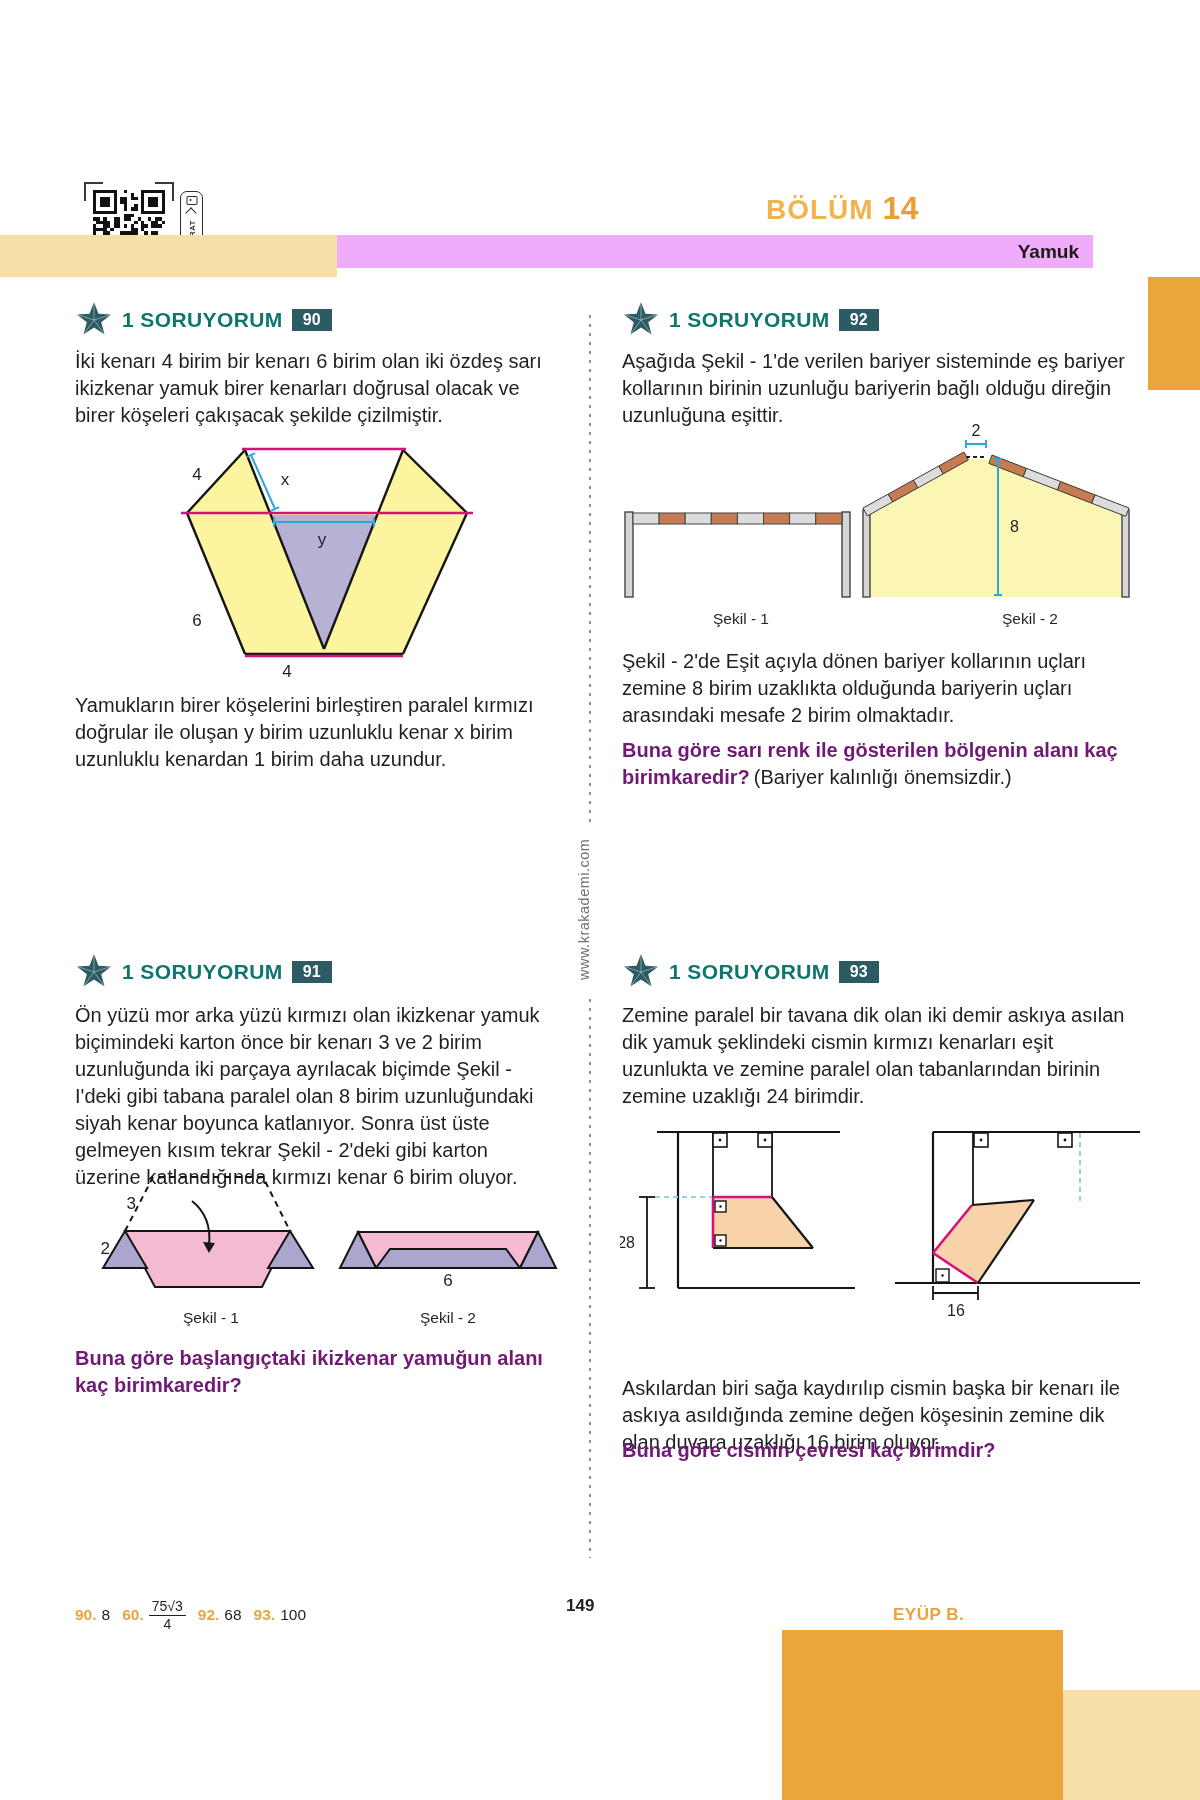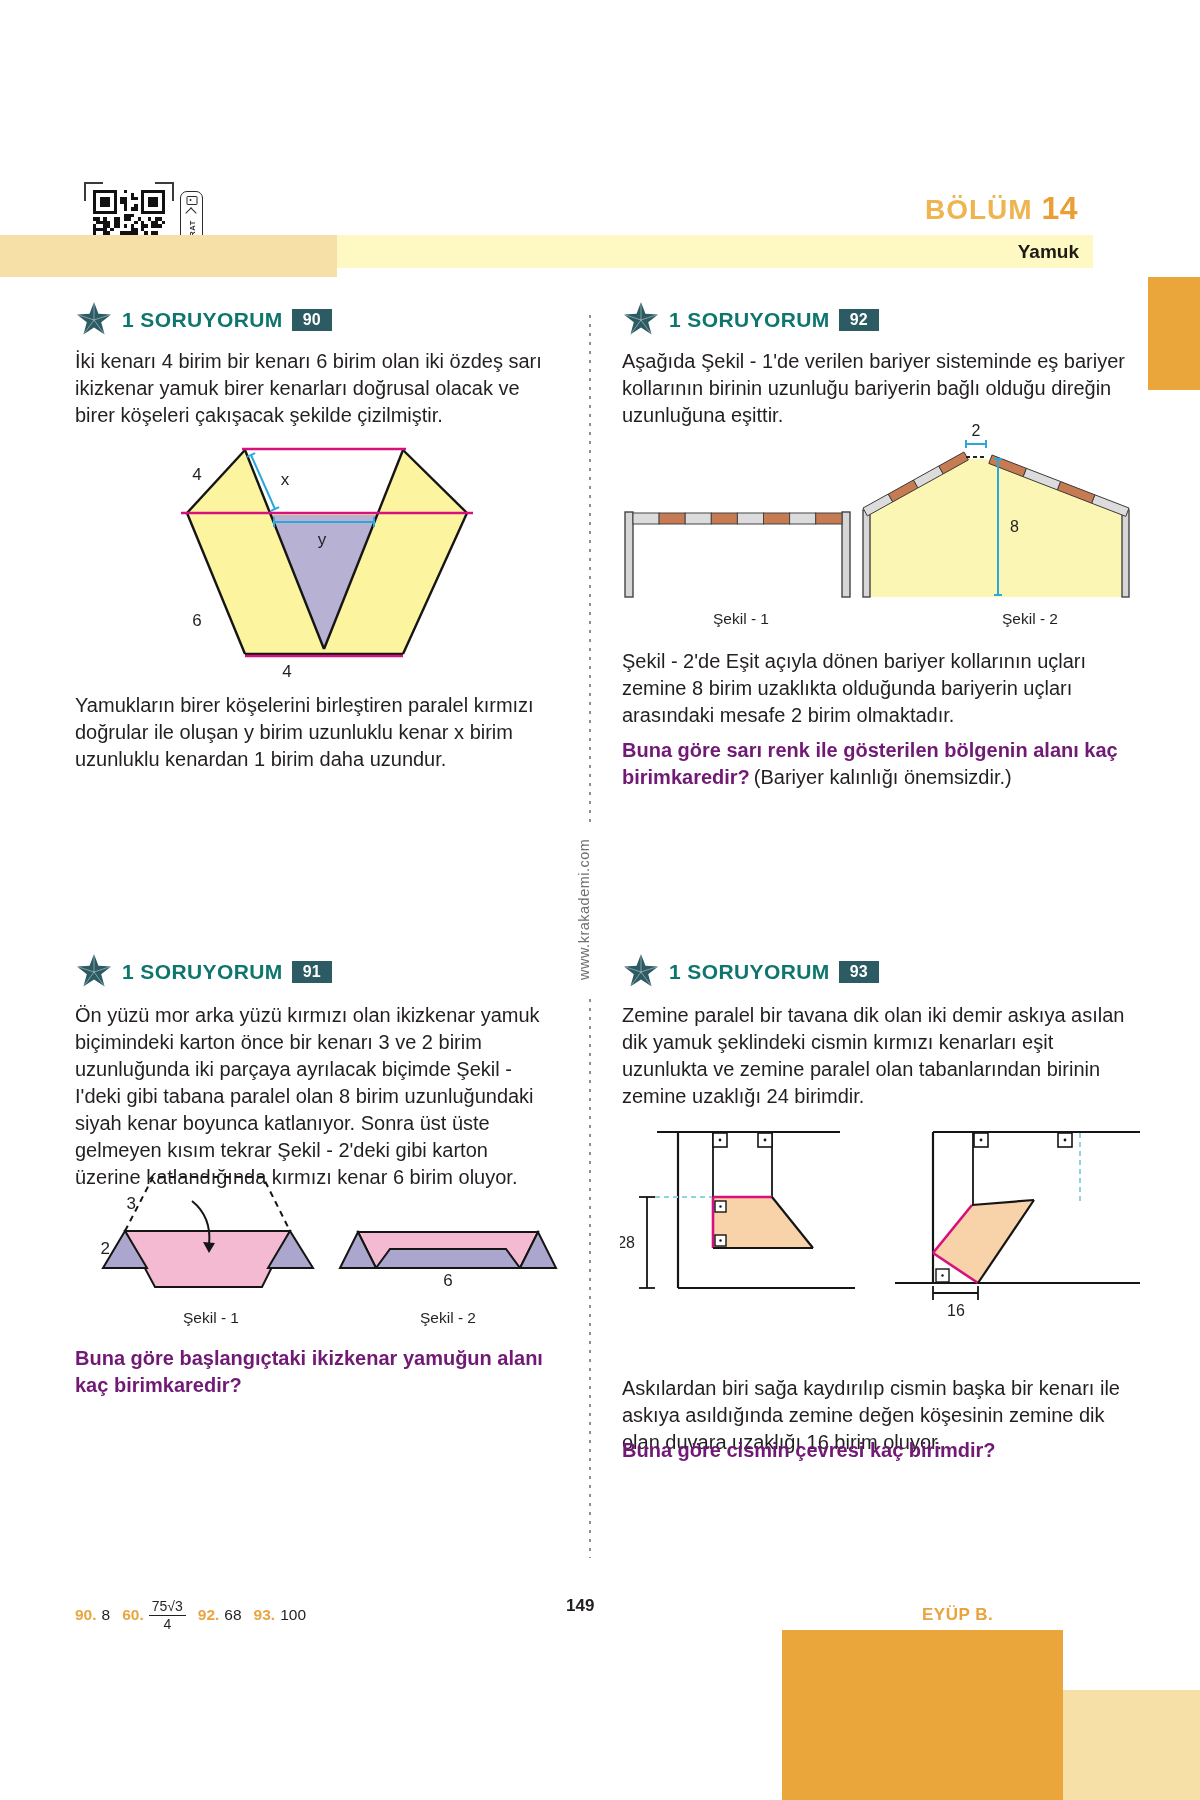--- a/index.html
+++ b/index.html
@@ -3,24 +3,24 @@
 <meta charset="utf-8">
 <style>
   html,body { margin:0; padding:0; background:#e8e8e8; }
   .page {
     position:relative; width:1200px; height:1800px; background:#ffffff;
     font-family:"Liberation Sans", sans-serif; overflow:hidden;
     margin:0 auto;
   }
   
   .banner-cream { position:absolute; left:0; top:235px; width:337px; height:42px; background:#F7DFA8; }
-  .banner-amber { position:absolute; left:337px; top:235px; width:756px; height:33px; background:#fef9c3; }
+  .banner-amber { position:absolute; left:337px; top:235px; width:756px; height:33px; background:#f0abfc; }
   .banner-amber span { position:absolute; right:14px; top:0; line-height:33px; font-size:19px; font-weight:bold; color:#1e1a16; }
   .side-block  { position:absolute; left:1148px; top:277px; width:52px; height:113px; background:#EBA63B; }
-  .chapter { position:absolute; left:788px; top:190px; width:290px; text-align:right; }
+  .chapter { position:absolute; left:766px; top:190px; width:290px; }
   .ch-label { font-size:28px; font-weight:bold; color:#EFB44F; letter-spacing:1px; }
   .ch-num   { font-size:32px; font-weight:bold; color:#E99F35; letter-spacing:.5px; }
   
   .qr-wrap { position:absolute; left:84px; top:182px; width:90px; height:88px; }
   .qr-wrap svg { position:absolute; left:8px; top:8px; }
   .corner { position:absolute; width:17px; height:17px; }
   .corner.tl { left:0; top:0; border-left:2.5px solid #3a3a3a; border-top:2.5px solid #3a3a3a; }
   .corner.tr { right:0; top:0; border-right:2.5px solid #3a3a3a; border-top:2.5px solid #3a3a3a; }
   .corner.bl { left:0; bottom:0; border-left:2.5px solid #3a3a3a; border-bottom:2.5px solid #3a3a3a; }
   .corner.br { right:0; bottom:0; border-right:2.5px solid #3a3a3a; border-bottom:2.5px solid #3a3a3a; }
@@ -48,21 +48,21 @@
   svg text { font-family:"Liberation Sans", sans-serif; font-size:17px; fill:#231F20; }
   svg text.cap { font-size:15.5px; }
   svg text.dim { font-size:16px; }
   
   .answers { position:absolute; left:75px; top:1590px; height:50px; display:flex; align-items:center; font-size:15.5px; color:#231F20; }
   .answers .alabel { color:#E9A542; font-weight:bold; margin-right:5px; }
   .answers .aval { margin-right:12px; }
   .frac { display:inline-flex; flex-direction:column; align-items:center; line-height:1.15; font-size:14px; margin-right:12px; }
   .frac .num { border-bottom:1.4px solid #231F20; padding:0 3px; }
   .page-num { position:absolute; left:566px; top:1596px; font-size:17px; font-weight:bold; color:#231F20; }
-  .author { position:absolute; left:893px; top:1605px; font-size:17px; font-weight:bold; color:#E9A23C; letter-spacing:.5px;margin-left:29px; }
+  .author { position:absolute; left:893px; top:1605px; font-size:17px; font-weight:bold; color:#E9A23C; letter-spacing:.5px; }
   .bottom-amber { position:absolute; left:782px; top:1630px; width:281px; height:170px; background:#EBA63B; }
   .bottom-cream { position:absolute; left:1063px; top:1690px; width:137px; height:110px; background:#F7DFA8; }
 </style>
 </head>
 <body>
 
 <div class="page">
 
   <div class="qr-wrap">
     <div class="corner tl"></div>

